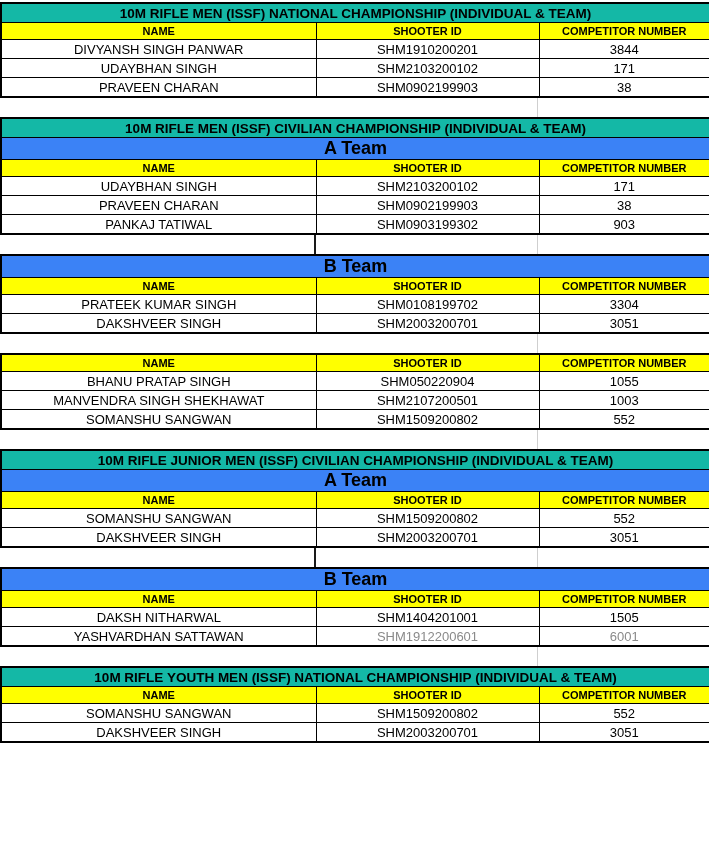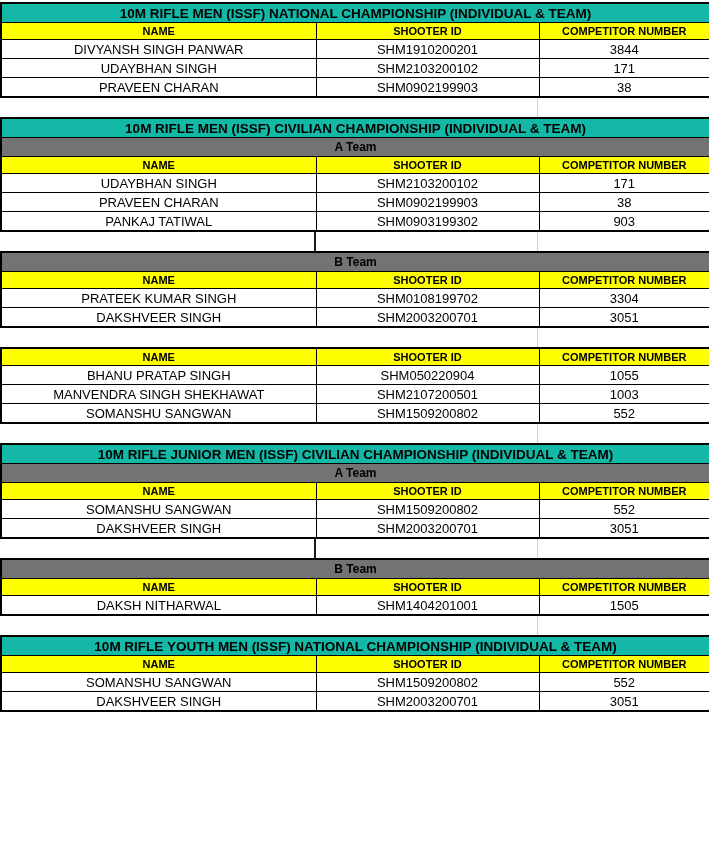--- a/index.html
+++ b/index.html
@@ -29,22 +29,22 @@
     white-space:nowrap;
   }
   tr.title-row td{
     font-weight:bold;
     font-size:13.5px;
     background:#14b8a6;
     height:18px;
   }
   tr.team-row td{
     font-weight:bold;
-    font-size:12px;
-    background:#737373;
+    font-size:18px;
+    background:#3b82f6;
     height:18px;
   }
   tr.head-row td{
     background:#FFFF00;
     font-weight:bold;
     font-size:11px;
     height:16px;
   }
   td.muted{color:#8a8a8a;}
   .gap{
@@ -251,20 +251,25 @@
   <tr class="head-row">
     <td>NAME</td>
     <td>SHOOTER ID</td>
     <td>COMPETITOR NUMBER</td>
   </tr>
   <tr>
     <td>DAKSH NITHARWAL</td>
     <td>SHM1404201001</td>
     <td>1505</td>
   </tr>
+  <tr>
+    <td>YASHVARDHAN SATTAWAN</td>
+    <td class="muted">SHM1912200601</td>
+    <td class="muted">6001</td>
+  </tr>
 </tbody>
   </table>
 
 <div class="gap"></div>
 
 <table class="tbl">
   <colgroup>
       <col class="c1">
       <col class="c2">
       <col class="c3">

